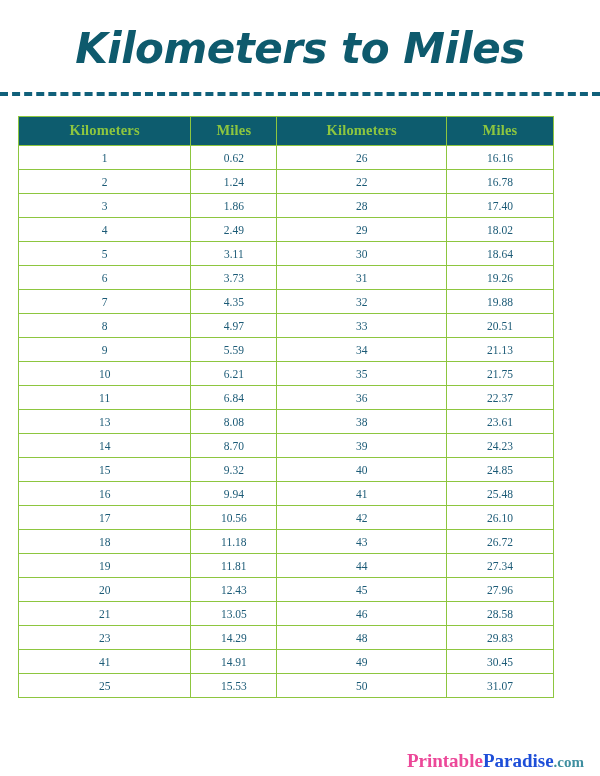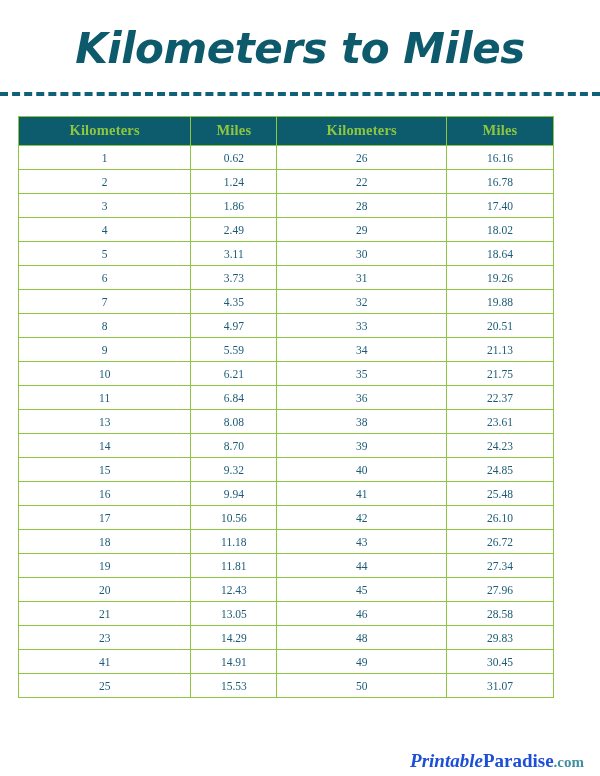--- a/index.html
+++ b/index.html
@@ -80,21 +80,21 @@
   .footer {
     position: absolute;
     right: 16px;
     bottom: 6px;
     font-family: "Liberation Serif", serif;
     font-weight: bold;
     font-size: 19px;
     line-height: 1;
     white-space: nowrap;
   }
-  .footer .brand-a { color: #1d4ed8; font-style: italic; }
+  .footer .brand-a { color: #ec4899; }
   .footer .brand-b { color: #1d4ed8; }
   .footer .brand-c { color: #3f8fa0; font-size: 15px; font-weight: bold; }
 </style>
 </head>
 <body>
 
 <h1 class="page-title">Kilometers to Miles</h1>
 
 <div class="divider"></div>
 

